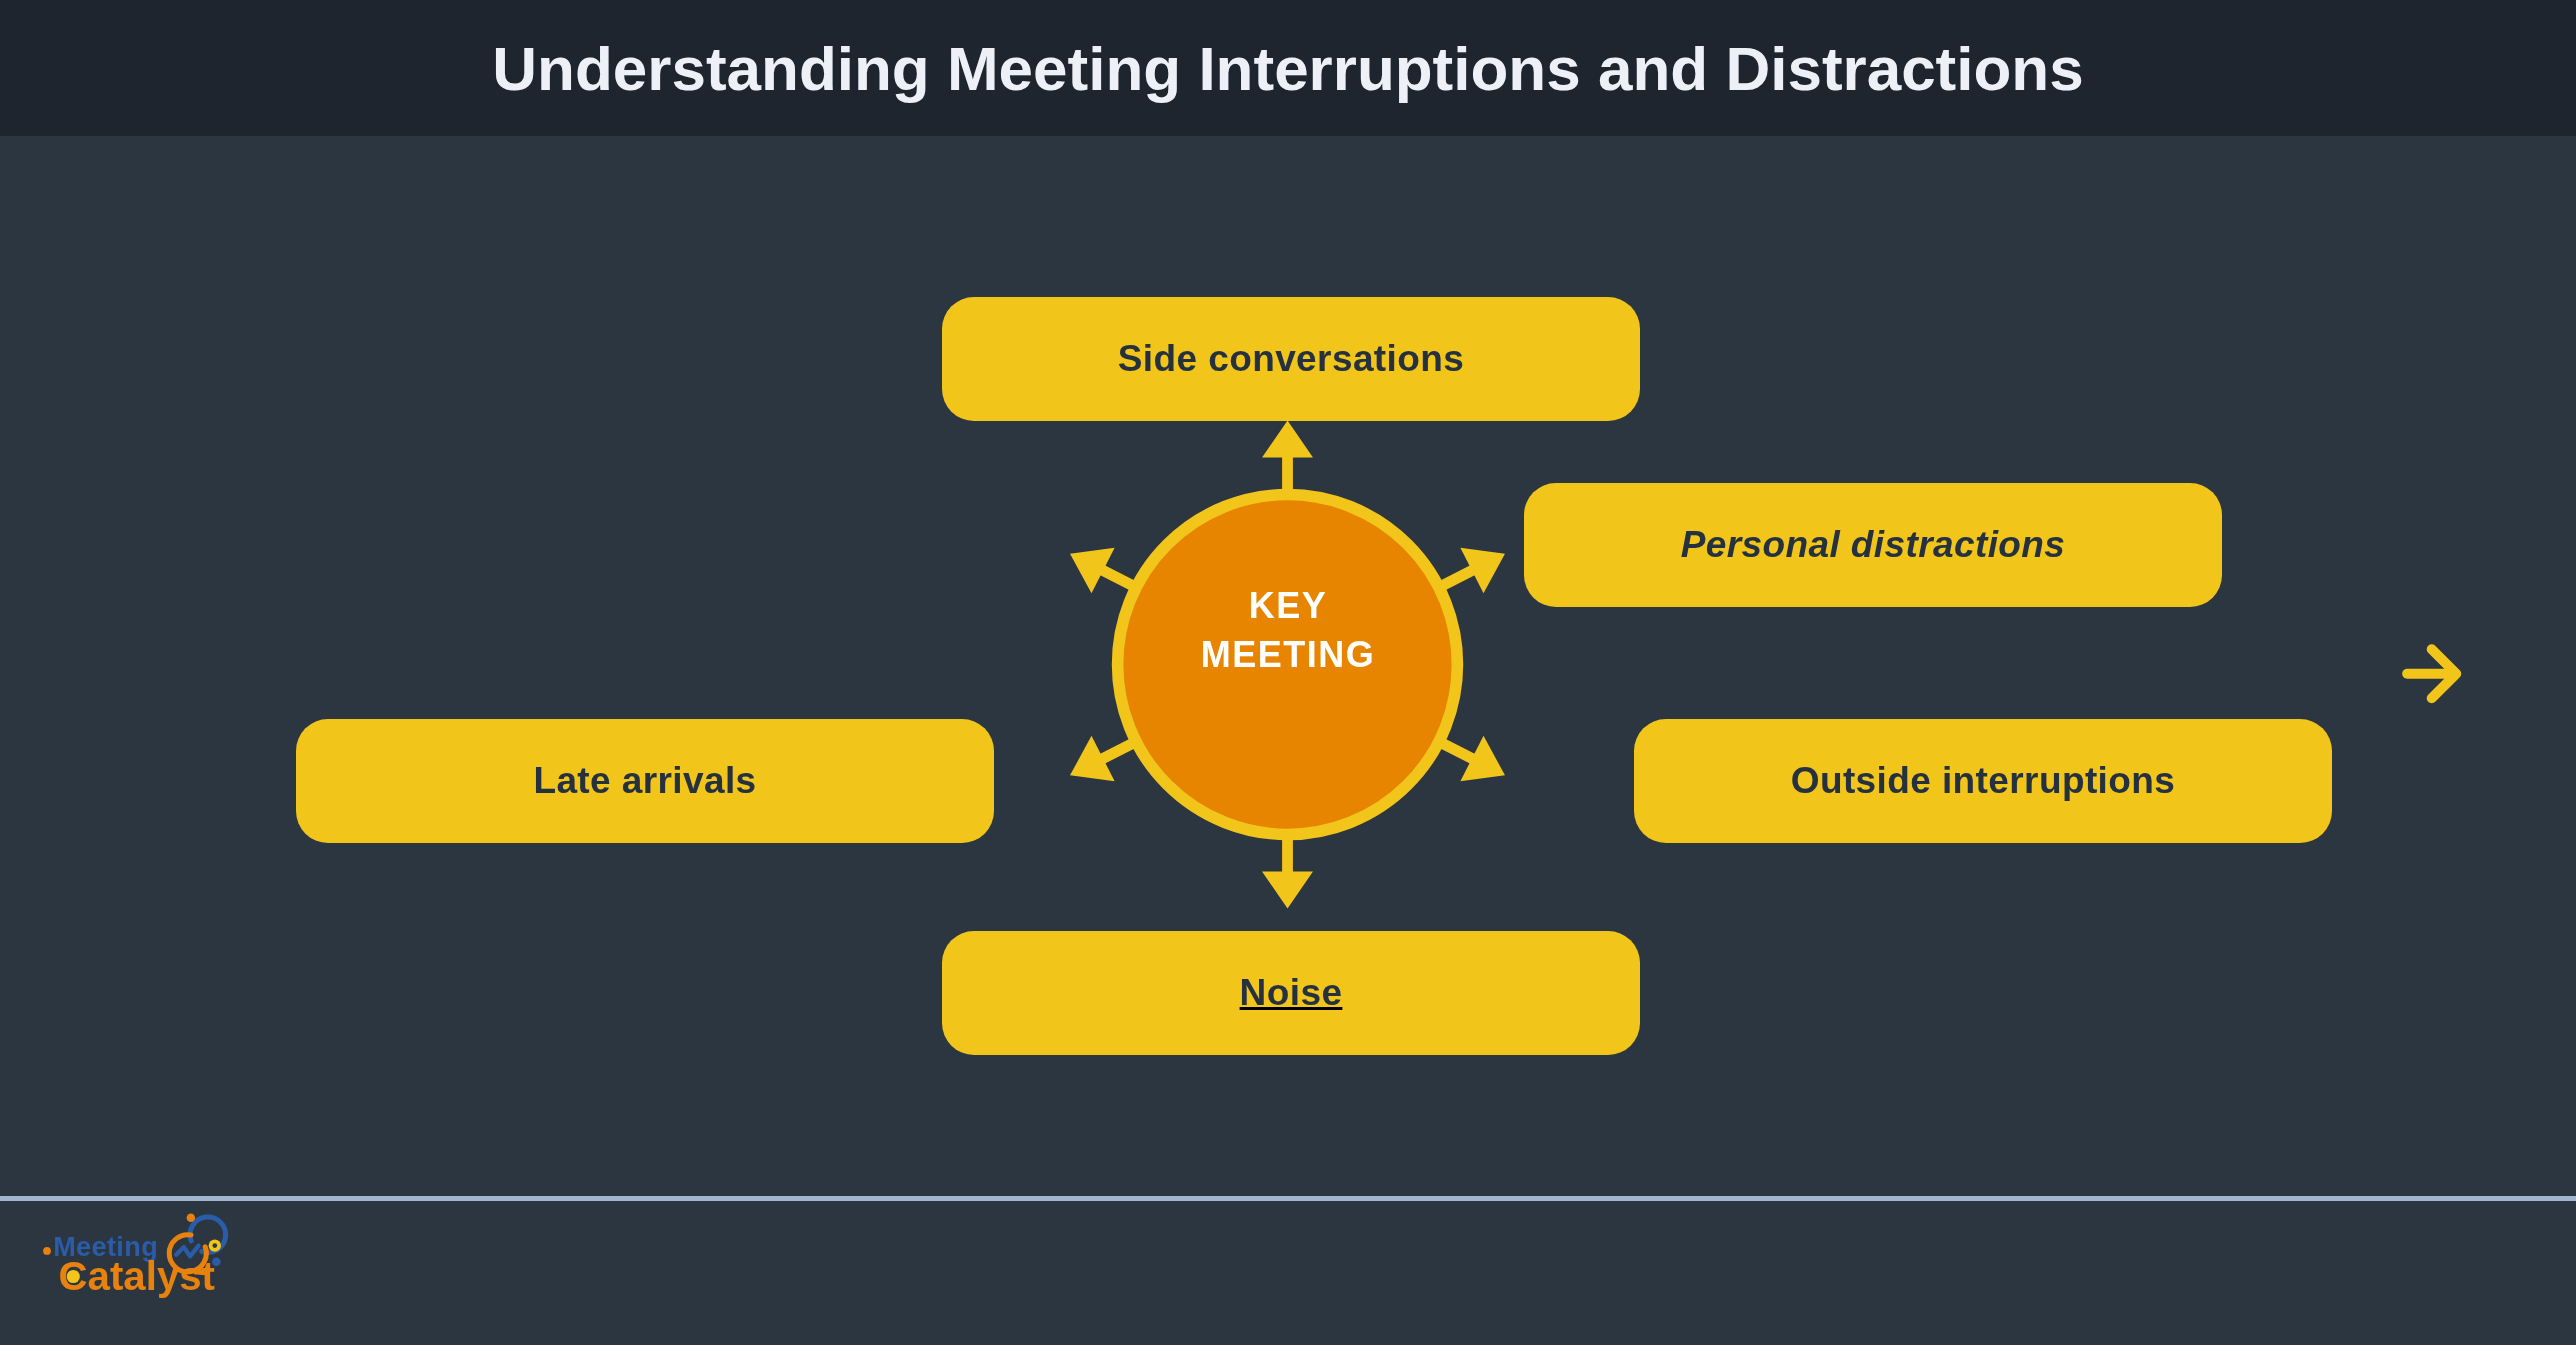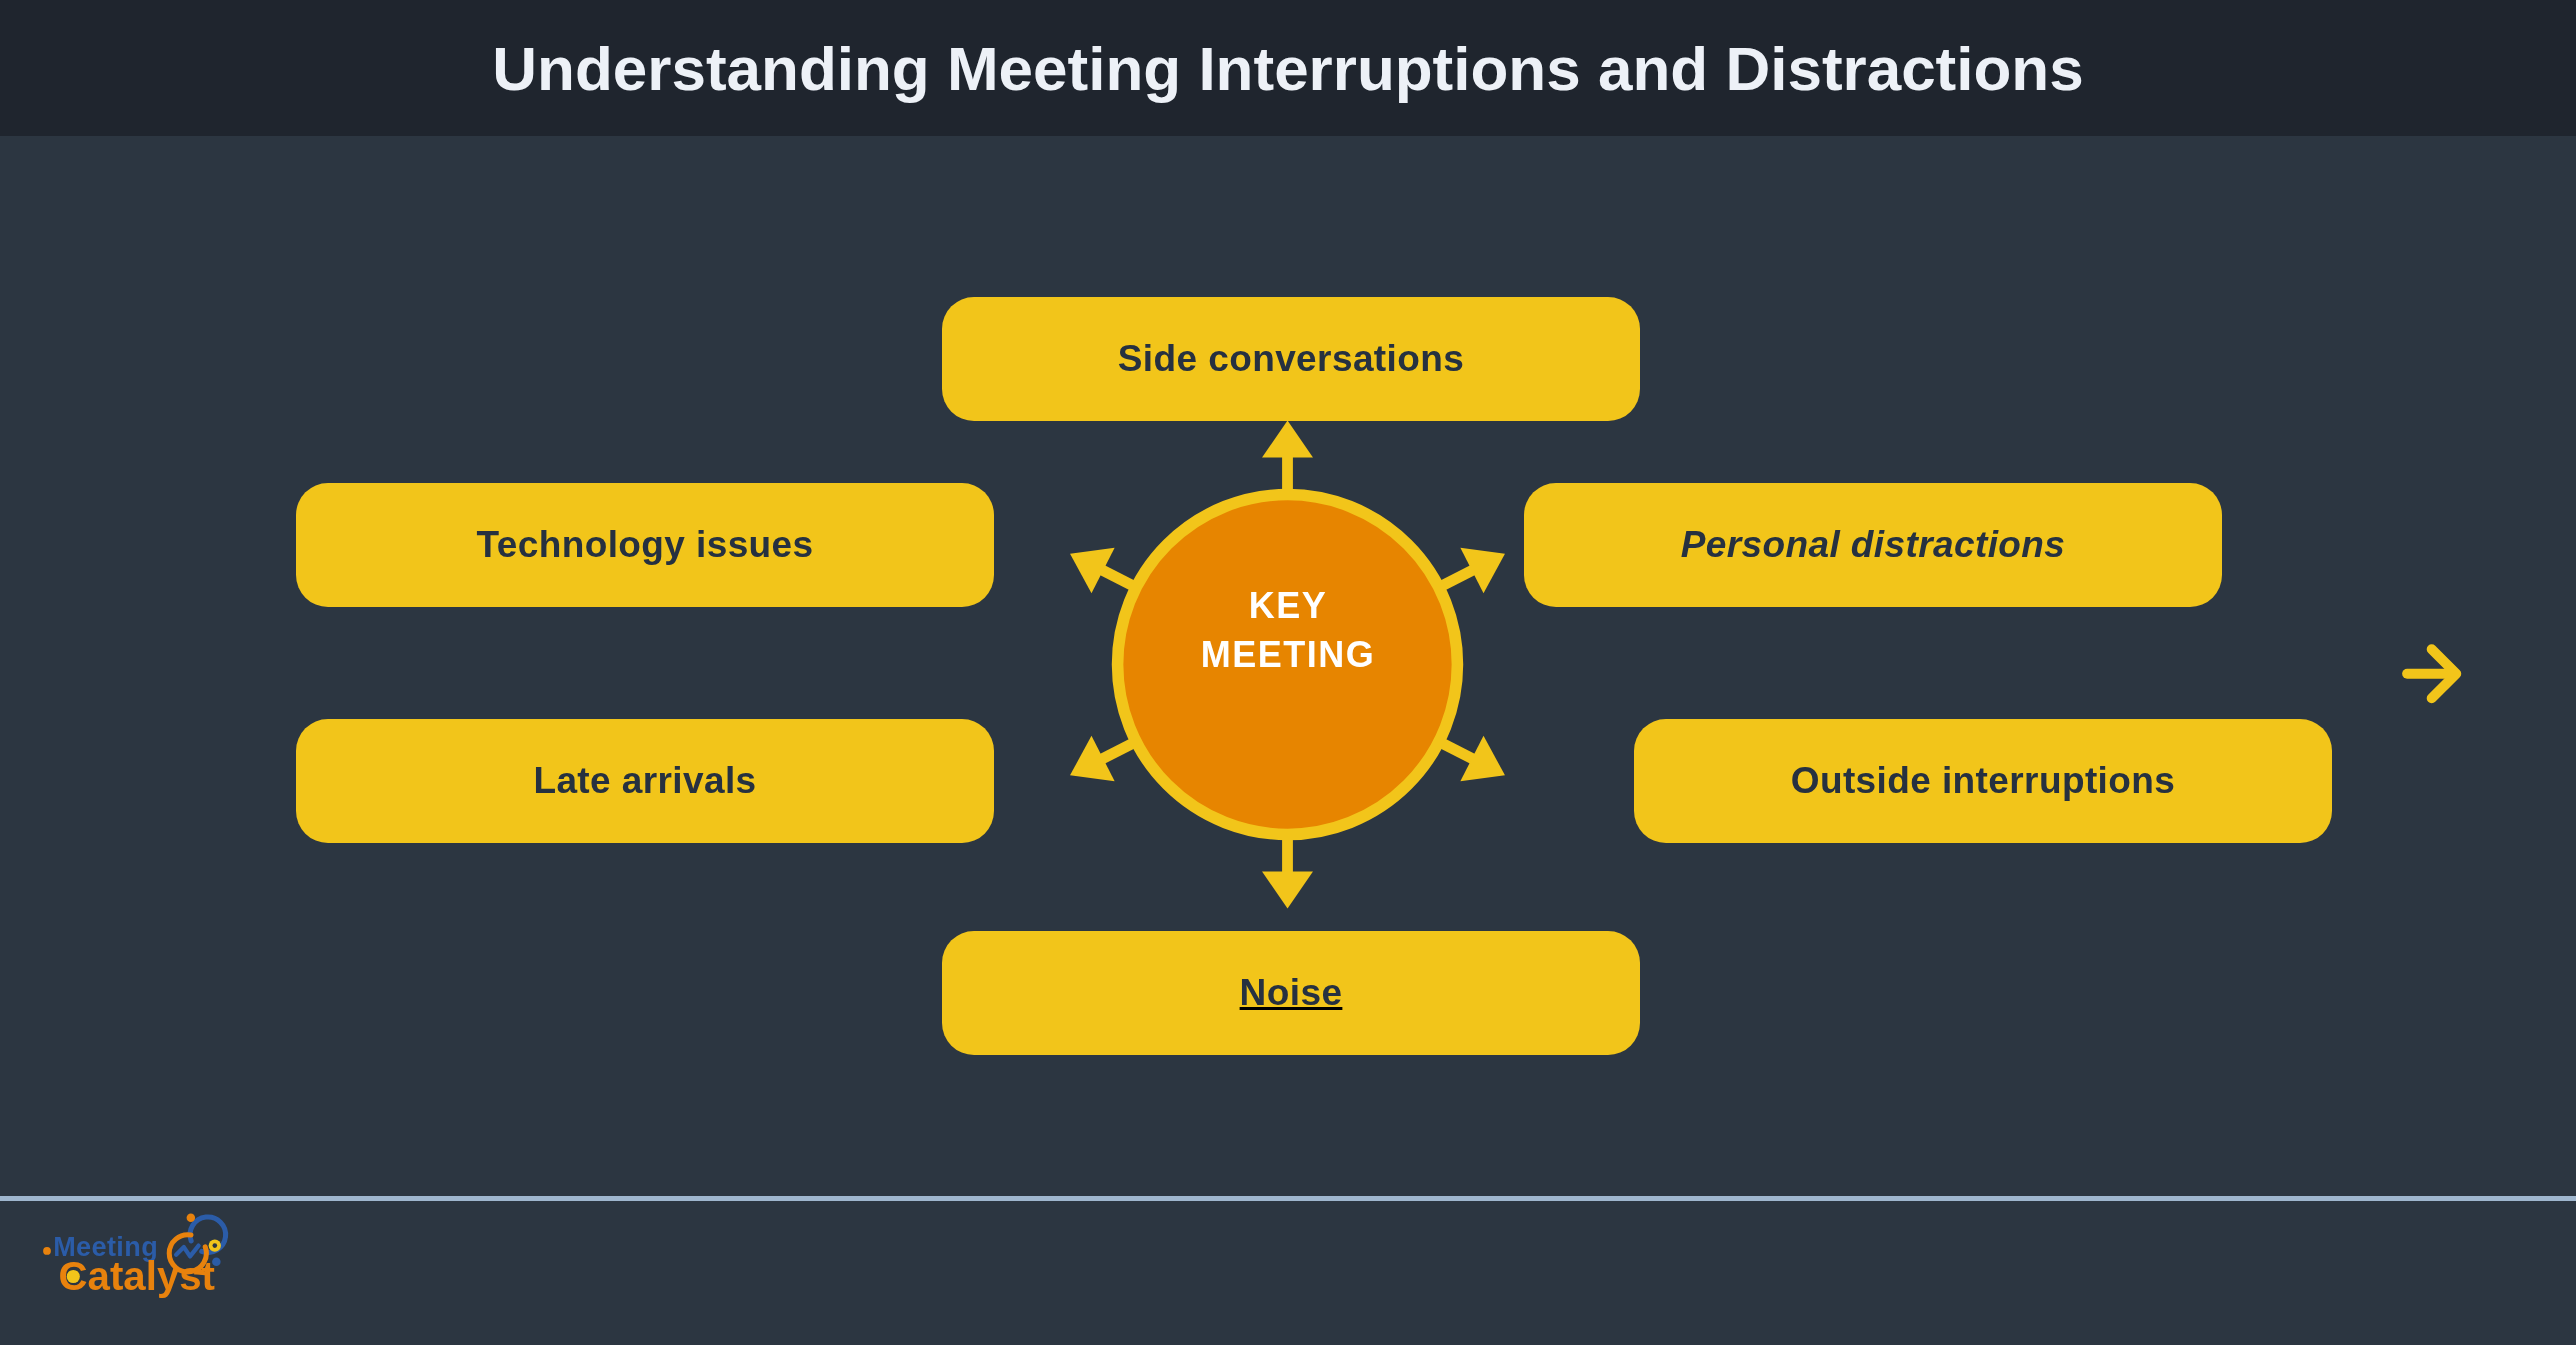--- a/index.html
+++ b/index.html
@@ -51,23 +51,20 @@
 <body>
 
 <div class="slide">
 
   <header class="header">
     <h1 class="title">Understanding Meeting Interruptions and Distractions</h1>
   </header>
 
   <div class="box pos-top">
     <span>Side conversations</span>
-  </div>
-  <div class="box pos-left-upper">
-    <span>Technology issues</span>
   </div>
   <div class="box pos-right-upper">
     <span>Personal distractions</span>
   </div>
   <div class="box pos-left-lower">
     <span>Late arrivals</span>
   </div>
   <div class="box pos-right-lower">
     <span>Outside interruptions</span>
   </div>

